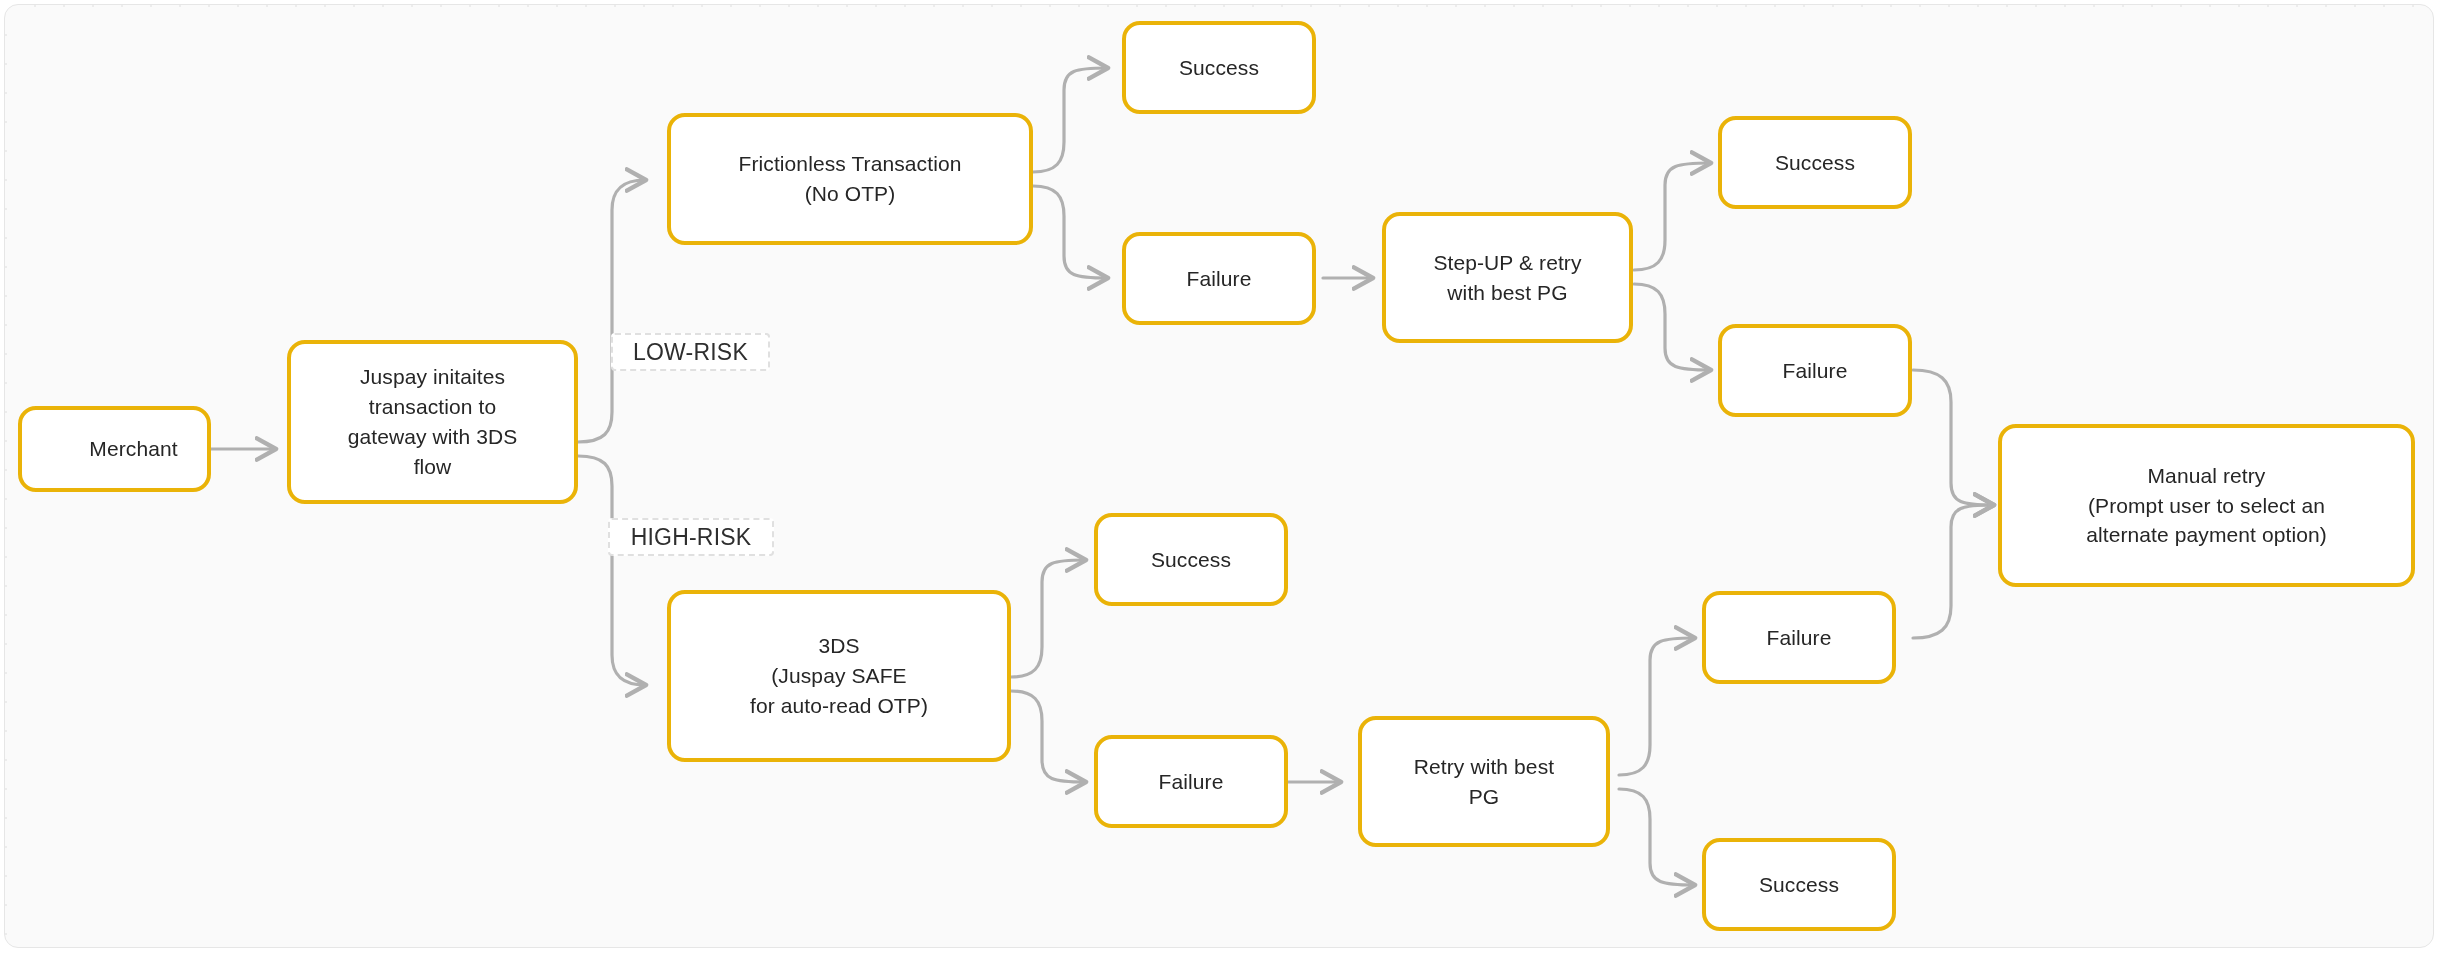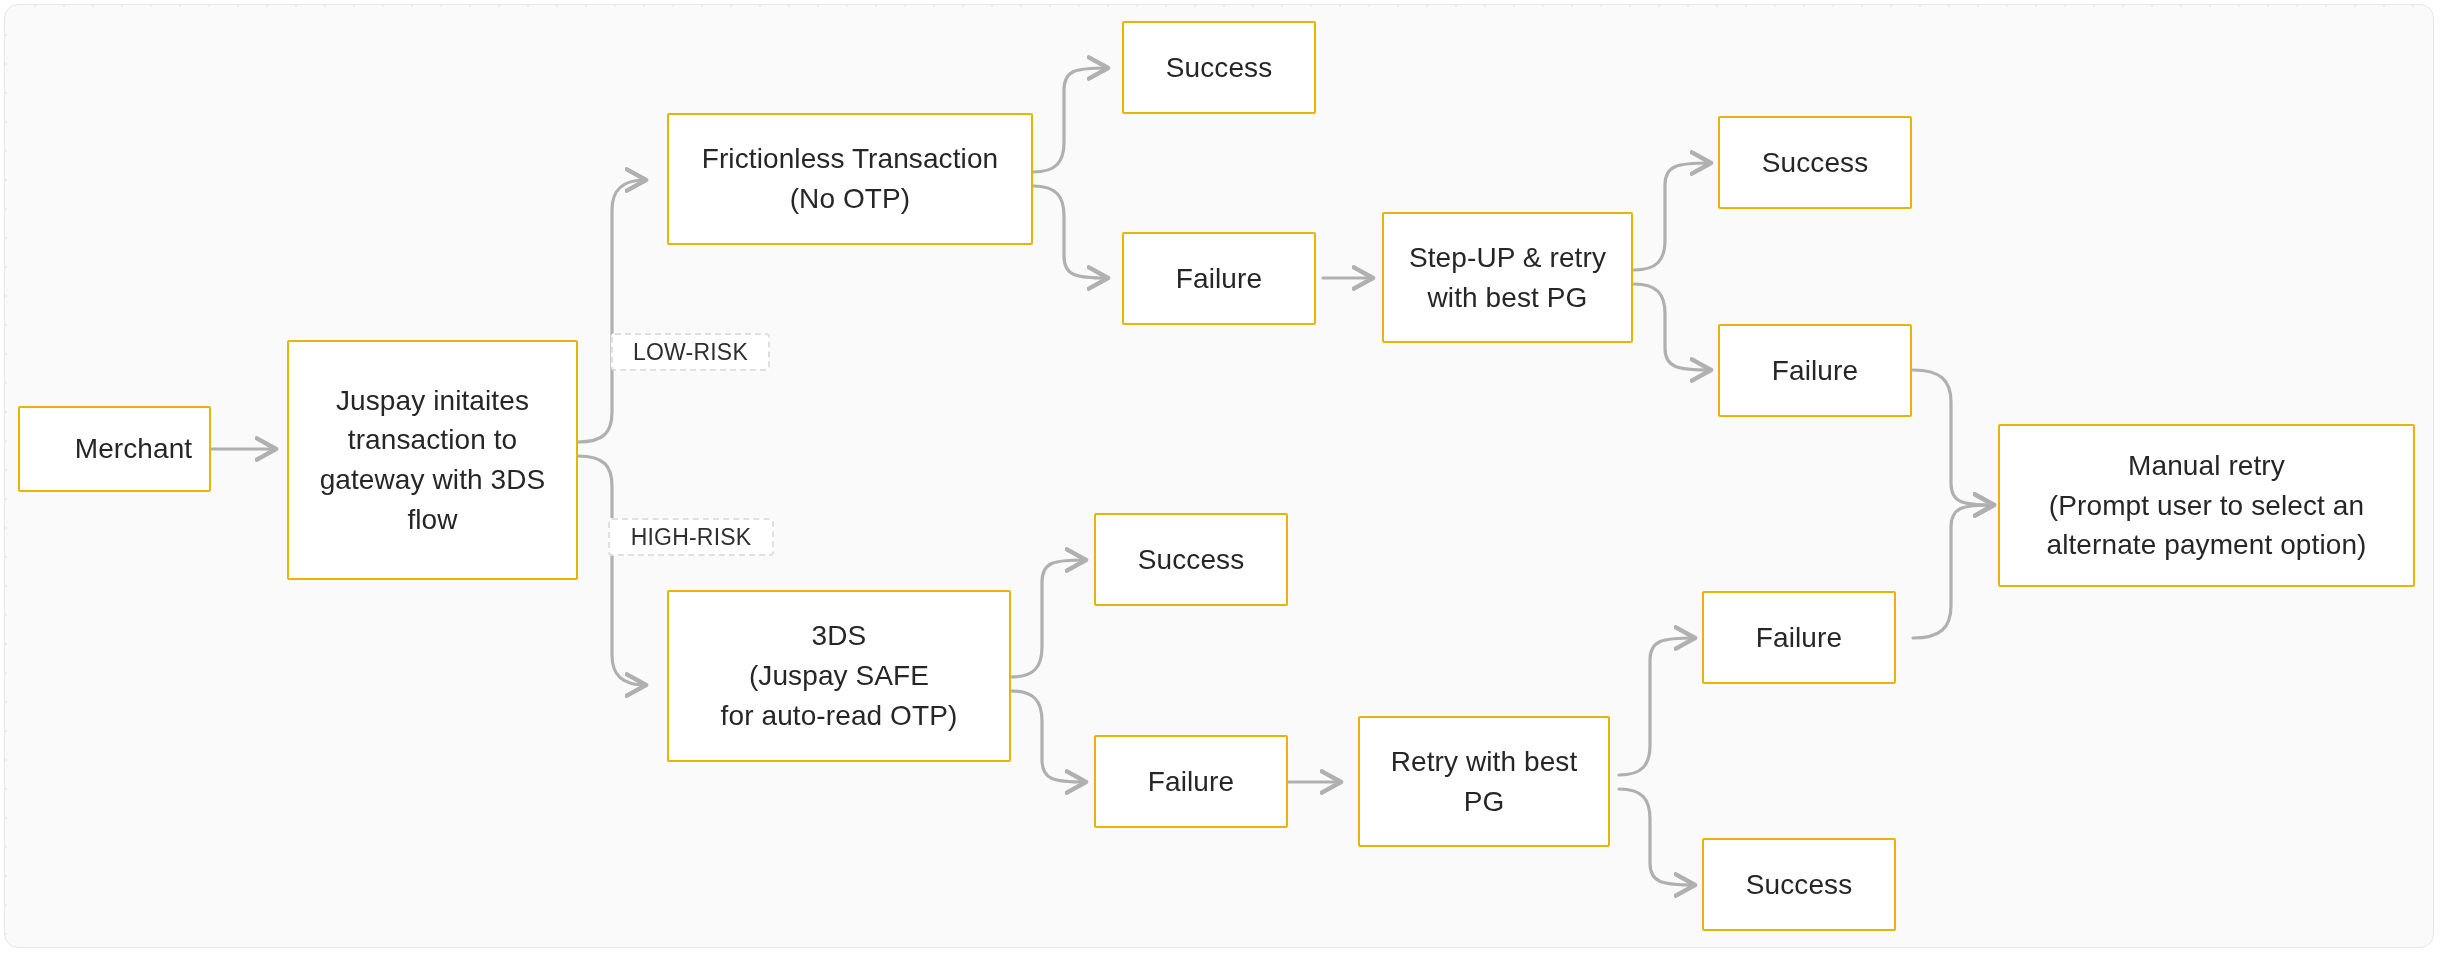--- a/index.html
+++ b/index.html
@@ -49,28 +49,28 @@
     left: 0; top: 0;
     width: 2442px;
     height: 956px;
     overflow: visible;
     pointer-events: none;
   }
   .node {
     position: absolute;
     box-sizing: border-box;
     background: #ffffff;
-    border: 2px solid #eab308;
-    border-radius: 2px;
+    border: 4px solid #eab308;
+    border-radius: 18px;
     display: flex;
     align-items: center;
     justify-content: center;
     text-align: center;
     color: #262626;
-    font-size: 28px;
+    font-size: 21px;
     line-height: 1.42;
     letter-spacing: 0.1px;
     padding: 4px 10px;
     white-space: pre-line;
   }
   .edge-label {
     position: absolute;
     box-sizing: border-box;
     background: #ffffff;
     border: 2px dashed #e0e0e0;
@@ -129,21 +129,21 @@
       <path d="M 1619 775 C 1642 775 1650 765 1650 745 L 1650 660 C 1650 640 1663 638 1694 638"></path>
 
       <path d="M 1619 789 C 1642 789 1650 799 1650 819 L 1650 863 C 1650 883 1663 885 1694 885"></path>
 
       <path d="M 1913 638 C 1940 638 1951 628 1951 606 L 1951 527 C 1951 507 1963 505 1993 505"></path>
     </g>
   </svg>
 
   <div class="node" style="left:18px; top:406px; width:193px; height:86px;padding-left:48px;">Merchant</div>
 
-  <div class="node" style="left:287px; top:340px; width:291px; height:240px;">Juspay initaites
+  <div class="node" style="left:287px; top:340px; width:291px; height:164px;">Juspay initaites
 transaction to
 gateway with 3DS
 flow</div>
 
   <div class="node" style="left:667px; top:113px; width:366px; height:132px;">Frictionless Transaction
 (No OTP)</div>
 
   <div class="node" style="left:1122px; top:21px; width:194px; height:93px;">Success</div>
 
   <div class="node" style="left:1122px; top:232px; width:194px; height:93px;">Failure</div>

